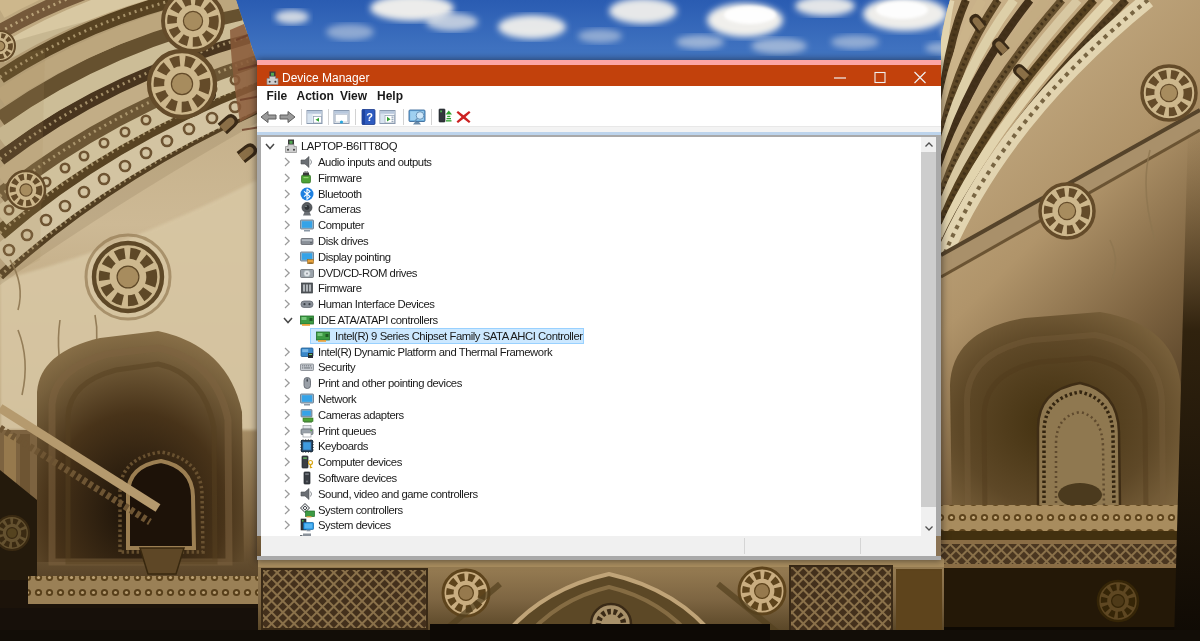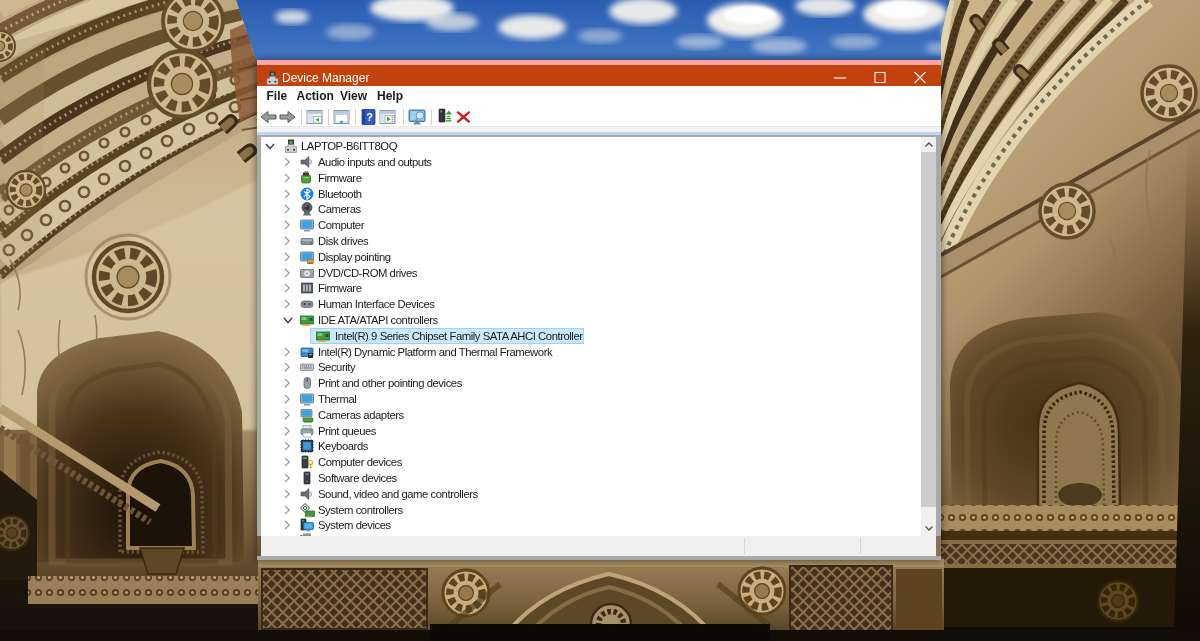--- a/index.html
+++ b/index.html
@@ -575,21 +575,21 @@
           </div>
 <div class="row" style="top:254.5px">
             <svg class="chev" style="left:23px" width="7" height="10" viewBox="0 0 7 10">
               <path d="M1 1 L5.2 5 L1 9" fill="none" stroke="#9a9a9a" stroke-width="1.2"></path>
             </svg>
             <svg class="ic" style="left:38px" width="16" height="16" viewBox="0 0 16 16">
               <rect x="1.5" y="3" width="13" height="9" rx="0.8" fill="#9fb6c8" stroke="#5a7186" stroke-width="0.8"></rect>
               <rect x="2.8" y="4.2" width="10.4" height="6.6" fill="#35a3e8"></rect>
               <rect x="5" y="13" width="6" height="1.5" fill="#8a98a6"></rect>
             </svg>
-            <span class="t" style="left:57px">Thermal</span>
+            <span class="t" style="left:57px">Network</span>
           </div>
 <div class="row" style="top:270.3px">
             <svg class="chev" style="left:23px" width="7" height="10" viewBox="0 0 7 10">
               <path d="M1 1 L5.2 5 L1 9" fill="none" stroke="#9a9a9a" stroke-width="1.2"></path>
             </svg>
             <svg class="ic" style="left:38px" width="16" height="16" viewBox="0 0 16 16">
               <rect x="2" y="2.5" width="11" height="7.5" rx="0.8" fill="#8fa6b8" stroke="#5a7186" stroke-width="0.7"></rect>
               <rect x="3.2" y="3.7" width="8.6" height="5" fill="#35a3e8"></rect>
               <rect x="4" y="11" width="10" height="3.5" fill="#4ea234" stroke="#2e7020" stroke-width="0.6"></rect>
               <rect x="5" y="14.5" width="8" height="1" fill="#2e7020"></rect>

